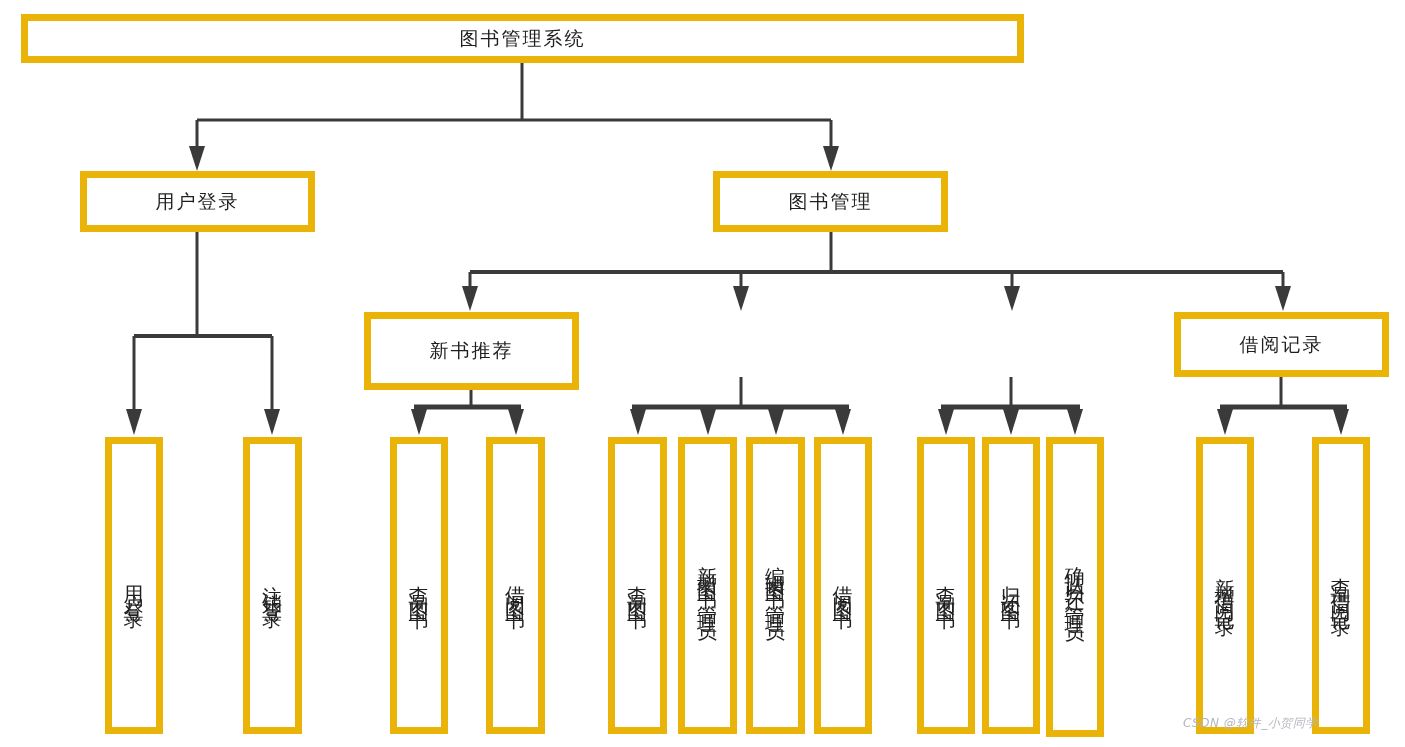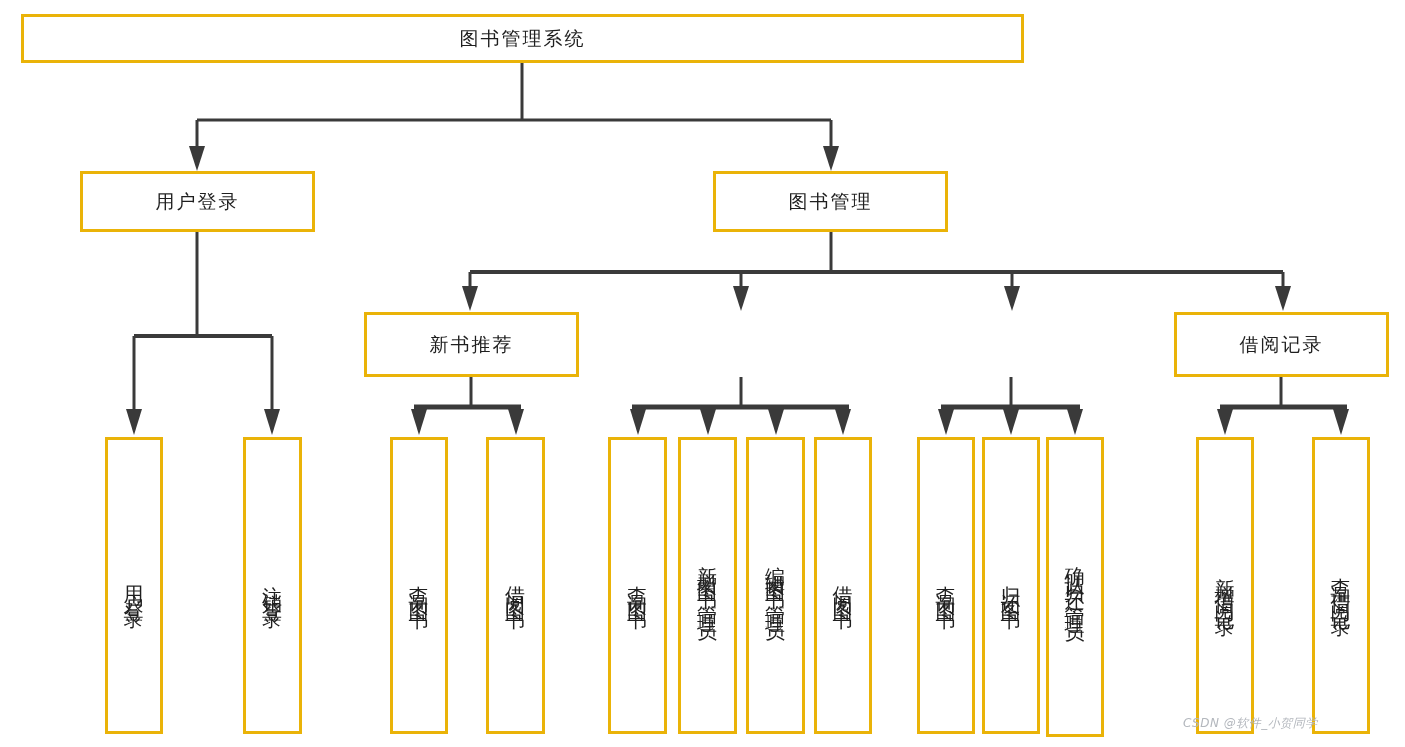--- a/index.html
+++ b/index.html
@@ -16,21 +16,21 @@
     overflow: hidden;
   }
   .connector-layer {
     position: absolute;
     left: 0; top: 0;
     width: 1405px; height: 747px;
   }
   .node {
     position: absolute;
     background: #ffffff;
-    border: 3px solid #eab308;
+    border: 7px solid #eab308;
     display: flex;
     align-items: center;
     justify-content: center;
     color: #1f1f1f;
   }
   .node-h { font-size: 19px; letter-spacing: 2px; }
   .node-root { font-size: 19px; letter-spacing: 2px; }
   .node-v span {
     writing-mode: vertical-rl;
     text-orientation: mixed;
@@ -139,21 +139,21 @@
     <span>图书管理系统</span>
   </div>
 
   <div class="node node-h" style="left:80px; top:171px; width:235px; height:61px;">
     <span>用户登录</span>
   </div>
   <div class="node node-h" style="left:713px; top:171px; width:235px; height:61px;">
     <span>图书管理</span>
   </div>
 
-  <div class="node node-h" style="left:364px; top:312px; width:215px; height:65px;">
+  <div class="node node-h" style="left:364px; top:312px; width:215px; height:78px;">
     <span>新书推荐</span>
   </div>
   <div class="node node-h" style="left:1174px; top:312px; width:215px; height:65px;">
     <span>借阅记录</span>
   </div>
 
   <div class="node node-v" style="left:105px; top:437px; width:58px; height:297px;">
     <span>用户登录</span>
   </div>
   <div class="node node-v" style="left:243px; top:437px; width:59px; height:297px;">

